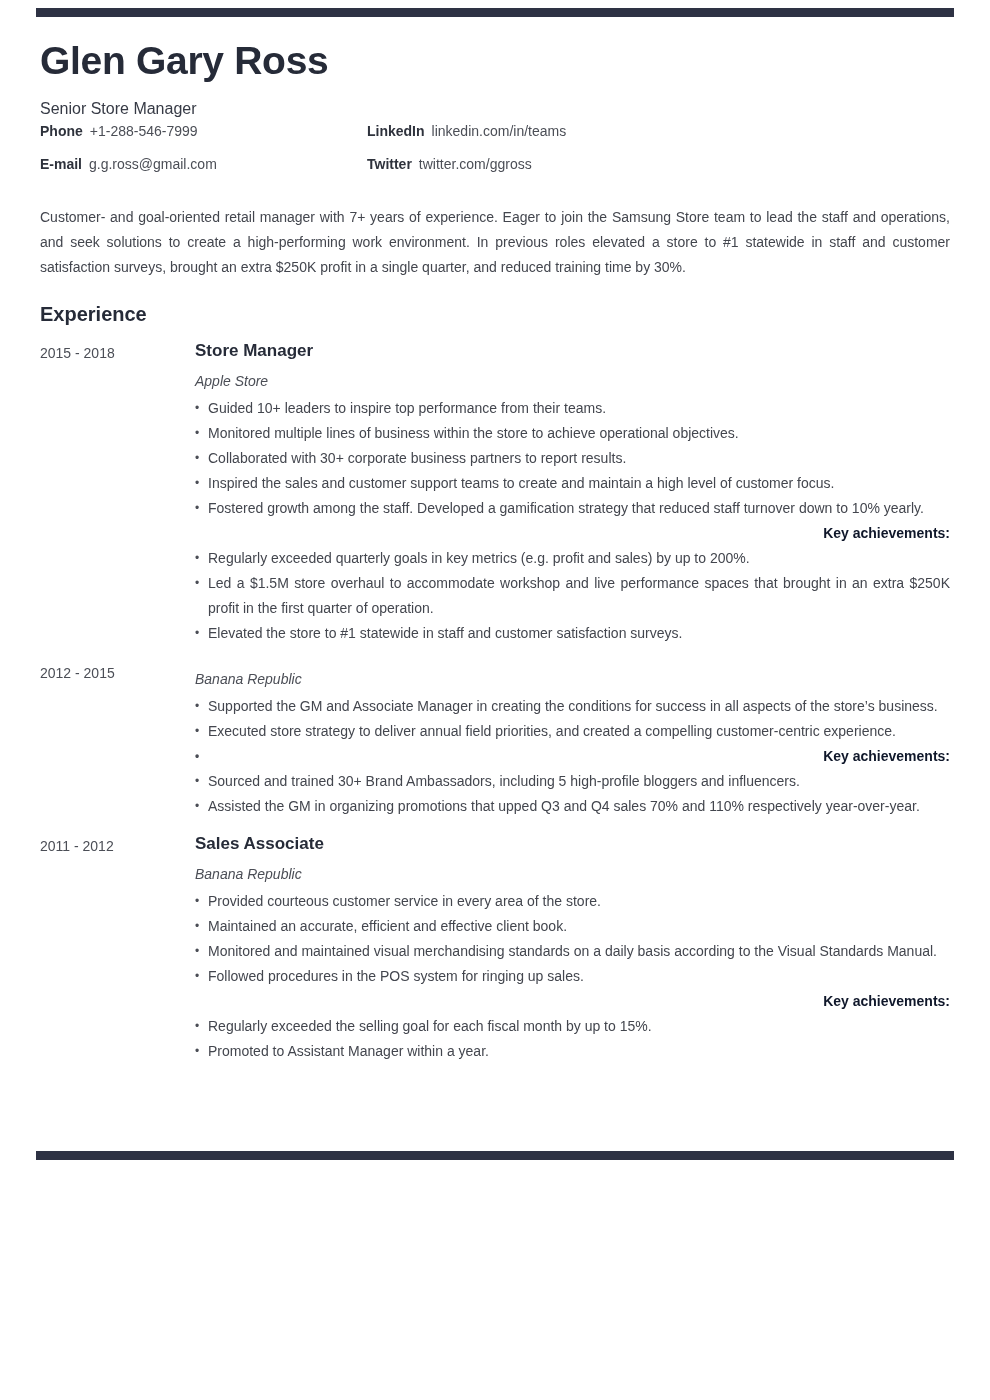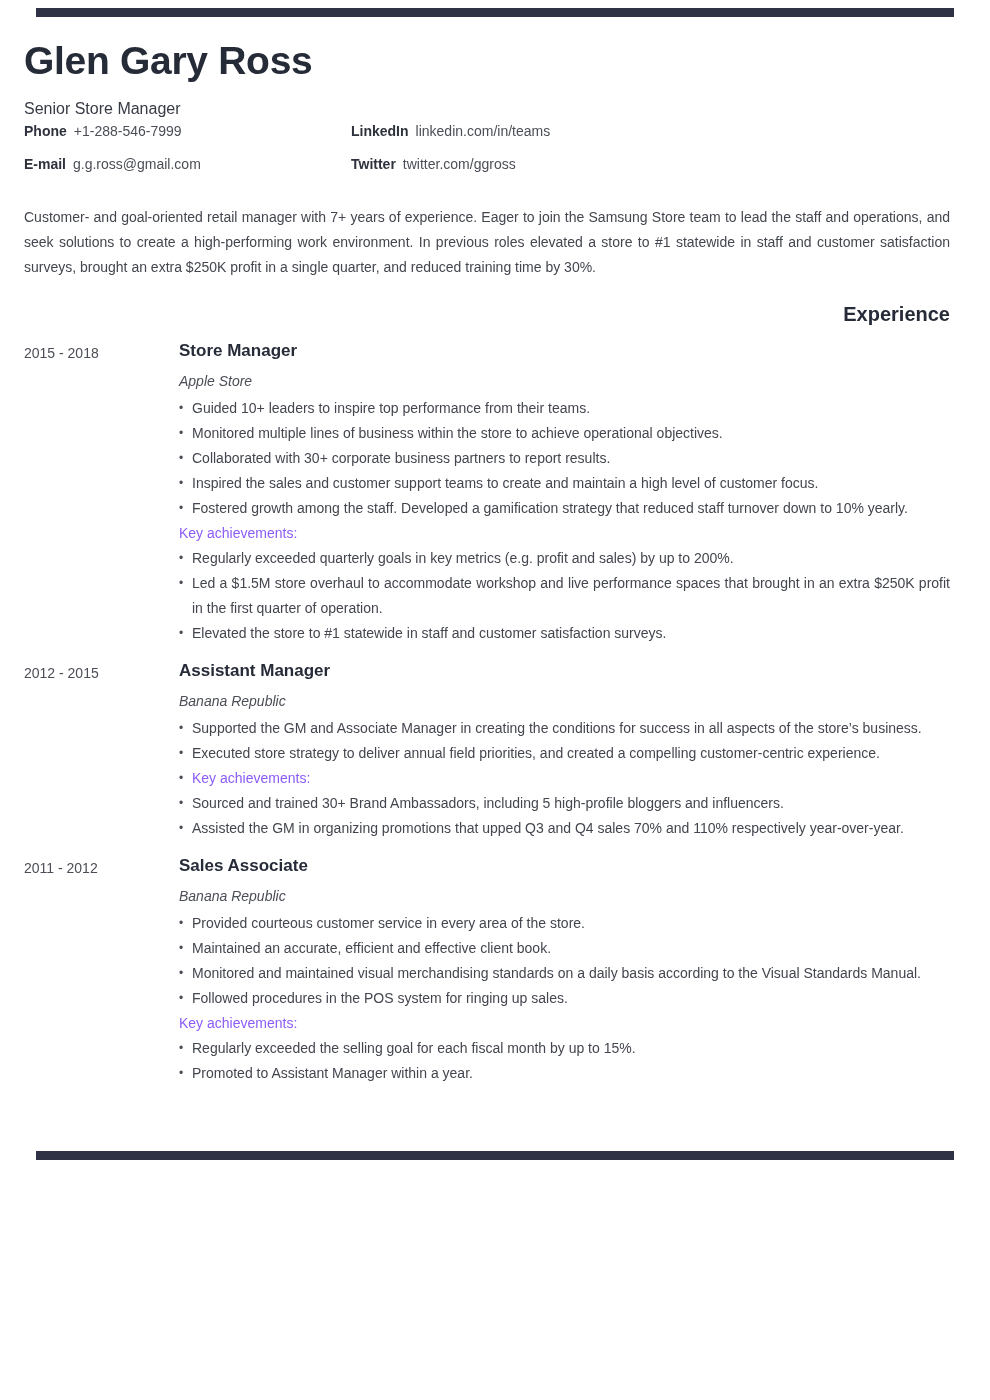--- a/index.html
+++ b/index.html
@@ -4,21 +4,21 @@
 <style>
   html,body{margin:0;padding:0;background:#ffffff;}
   .page{
     position:relative;
     width:990px;height:1168px;
     background:#ffffff;
     font-family:"Liberation Sans", sans-serif;
     color:#43464e;
     overflow:hidden;
     box-sizing:border-box;
-    padding:40px 40px 0 24px;
+    padding:40px 40px 0 40px;
   }
   .accent-bar{position:absolute;left:36px;right:36px;height:9px;}
   .accent-bar.top{top:8px;}
   .accent-bar.bottom{bottom:8px;}
 
   h1.name{
     margin:0;font-size:39px;line-height:42px;font-weight:bold;
     color:#262b38;letter-spacing:-0.3px;
   }
   .subtitle{margin-top:14px;font-size:16px;line-height:25px;color:#363a45;}
@@ -30,42 +30,42 @@
   .contact .lab{font-weight:bold;color:#2e323c;margin-right:7px;}
   .contact .val{color:#4b4e56;}
 
   .summary{
     margin:30px 0 0 0;font-size:14px;line-height:25px;
     text-align:justify;color:#43464e;
   }
 
   h2.section{
     margin:22px 0 0 0;font-size:20px;line-height:24px;
-    font-weight:bold;color:#262b38;text-align:right;
+    font-weight:bold;color:#262b38;
   }
 
   .job-row{
     display:grid;grid-template-columns:155px 1fr;
     margin-top:14px;
   }
   .job-dates{font-size:14px;color:#4b4e56;line-height:21px;padding-top:3px;}
   .job-title{margin:0;font-size:17px;line-height:22px;font-weight:bold;color:#262b38;}
   .job-company{margin-top:9px;font-size:14px;line-height:21px;font-style:italic;color:#4b4e56;}
 
   ul.lines{list-style:none;margin:4px 0 0 0;padding:0;}
   ul.lines li{
     position:relative;padding-left:13px;
     font-size:14px;line-height:25px;
     text-align:justify;color:#43464e;
   }
   ul.lines li::before{
     content:"\2022";position:absolute;left:0;top:0;
     color:#4a4d55;font-size:12px;
   }
-  ul.lines li.label{font-weight:normal;color:#8b5cf6;text-align:left;}
+  ul.lines li.label{font-weight:bold;color:#0f172a;text-align:right;}
   ul.lines li.label.no-bullet{padding-left:0;}
   ul.lines li.label.no-bullet::before{content:none;}
 </style>
 </head>
 <body>
 
 <div class="page">
   <div class="accent-bar top" style="background: rgb(46, 50, 68);"></div>
 
   <header>
@@ -98,21 +98,20 @@
             <li class="label no-bullet">Key achievements:</li>
             <li>Regularly exceeded quarterly goals in key metrics (e.g. profit and sales) by up to 200%.</li>
             <li>Led a $1.5M store overhaul to accommodate workshop and live performance spaces that brought in an extra $250K profit in the first quarter of operation.</li>
             <li>Elevated the store to #1 statewide in staff and customer satisfaction surveys.</li>
           </ul>
         </div>
       </div>
       <div class="job-row">
         <div class="job-dates">2012 - 2015</div>
         <div class="job-main">
-          <h3 class="job-title">Assistant Manager</h3>
           <div class="job-company">Banana Republic</div>
           <ul class="lines">
             <li>Supported the GM and Associate Manager in creating the conditions for success in all aspects of the store’s business.</li>
             <li>Executed store strategy to deliver annual field priorities, and created a compelling customer-centric experience.</li>
             <li class="label">Key achievements:</li>
             <li>Sourced and trained 30+ Brand Ambassadors, including 5 high-profile bloggers and influencers.</li>
             <li>Assisted the GM in organizing promotions that upped Q3 and Q4 sales 70% and 110% respectively year-over-year.</li>
           </ul>
         </div>
       </div>

